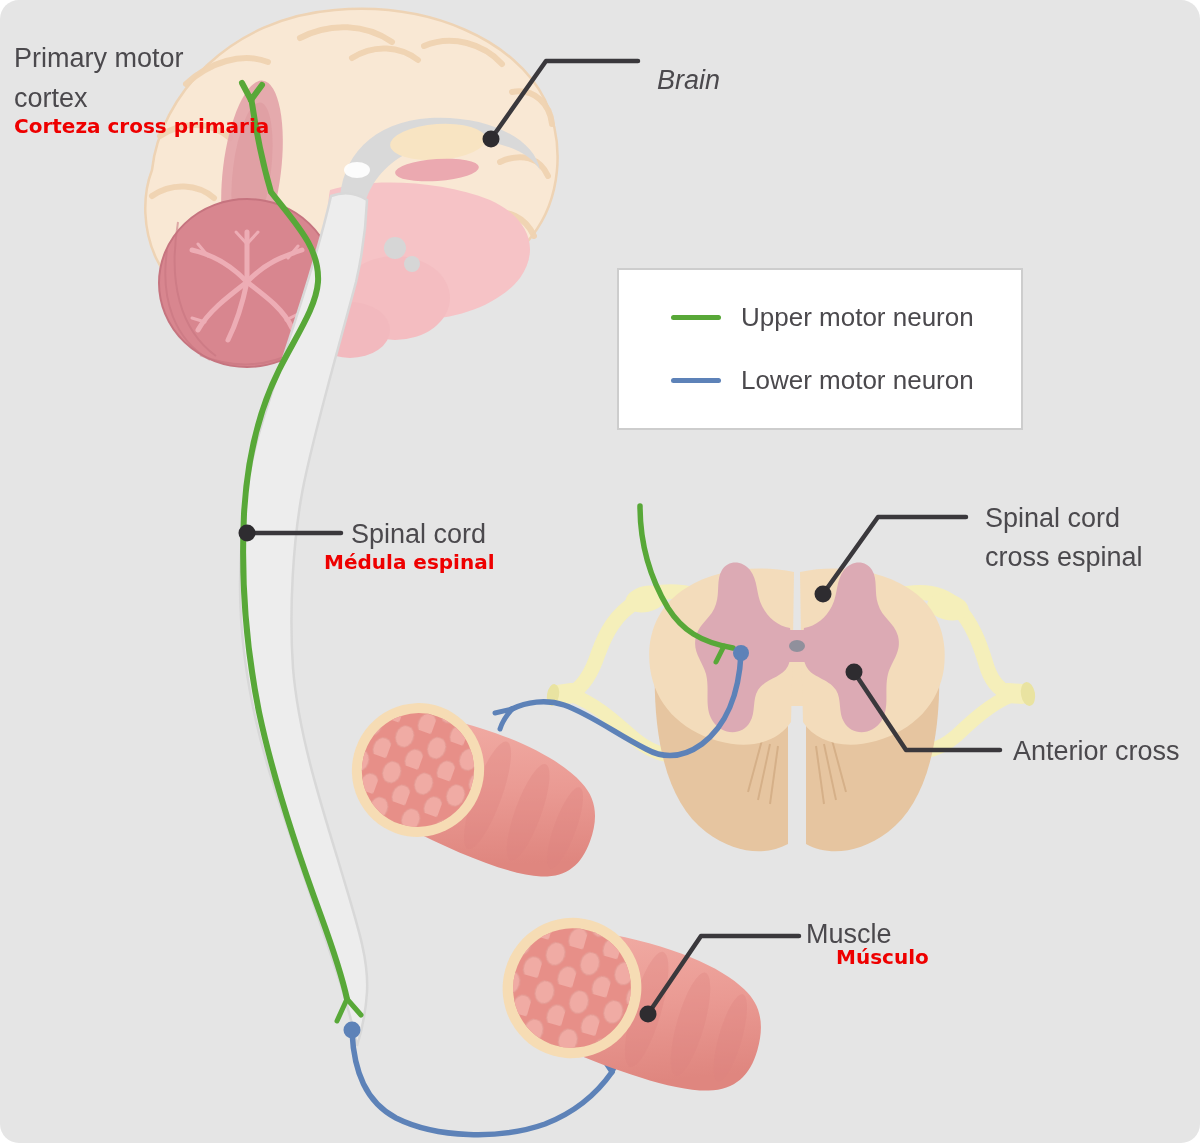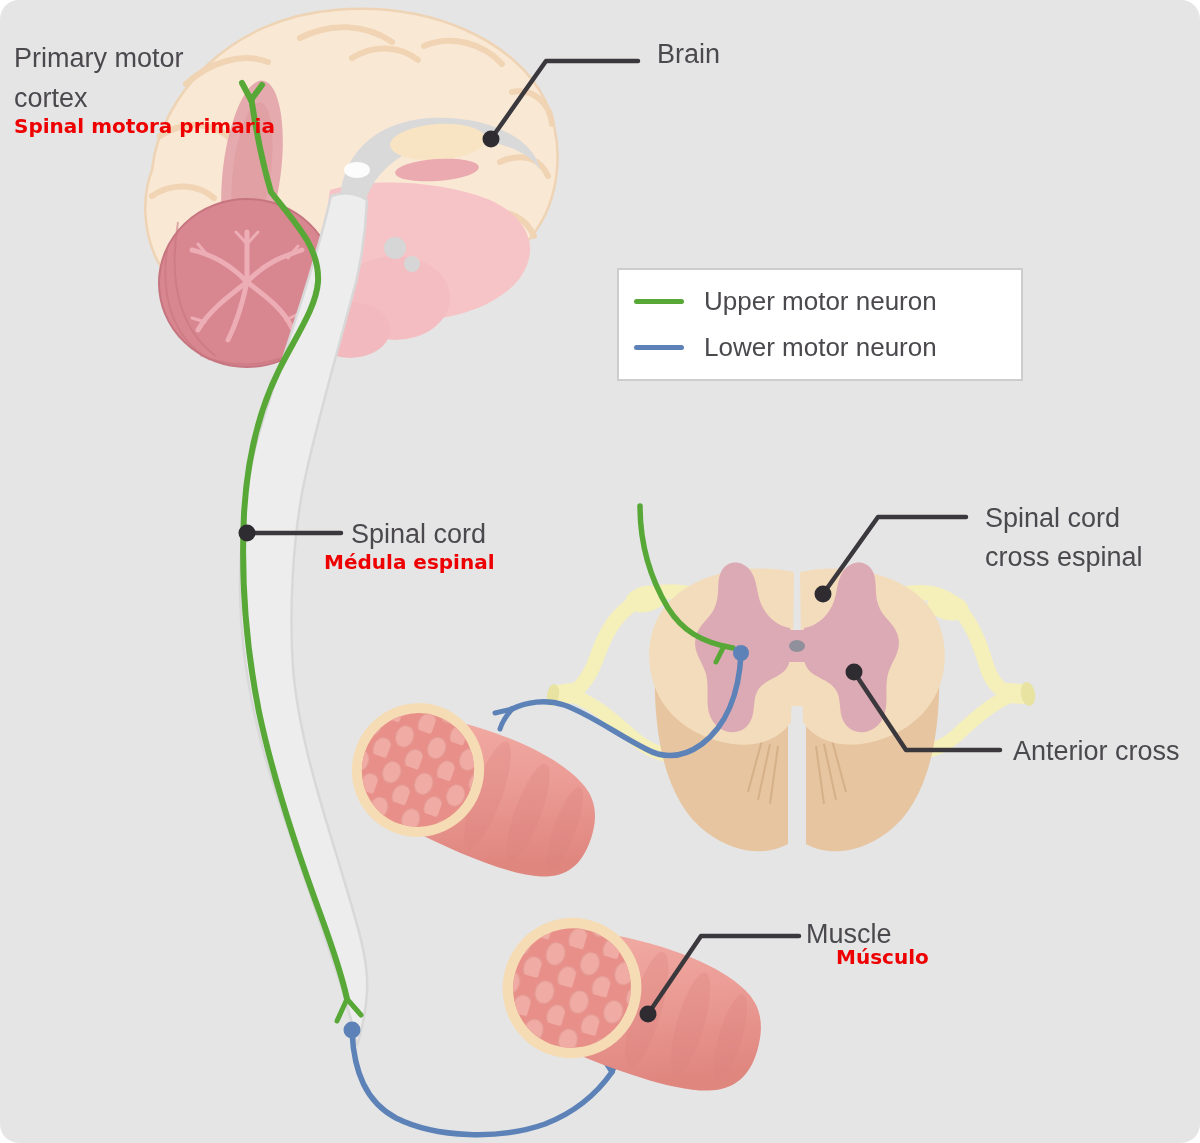--- a/index.html
+++ b/index.html
@@ -2,23 +2,23 @@
 <html><head>
 <meta charset="utf-8">
 <style>
   html,body{margin:0;padding:0;background:#fff;}
   .canvas{position:relative;width:1200px;height:1143px;background:#e5e5e5;overflow:hidden;
           font-family:"Liberation Sans",sans-serif;border-radius:19px;}
   .art{position:absolute;left:0;top:0;}
   .lbl{position:absolute;font-size:27px;line-height:40px;color:#4b494d;white-space:nowrap;}
   .es{position:absolute;font-family:"DejaVu Sans",sans-serif;font-weight:700;font-size:20px;
       line-height:24px;color:#ee0000;white-space:nowrap;}
-  .legend{position:absolute;left:617px;top:268px;width:406px;height:113px;box-sizing:border-box;
+  .legend{position:absolute;left:617px;top:268px;width:406px;height:162px;box-sizing:border-box;
           border:2px solid #cdcdcd;background:#fff;display:flex;flex-direction:column;
-          justify-content:space-evenly;padding-left:15px;}
+          justify-content:space-evenly;padding-left:52px;}
   .legend-row{display:flex;align-items:center;gap:20px;}
   .swatch{width:50px;height:5px;border-radius:3px;flex:0 0 auto;}
   .swatch-umn{background:#58a838;}
   .swatch-lmn{background:#5d82b8;}
   .legend-label{font-size:26px;color:#4b494d;white-space:nowrap;}
 </style>
 </head>
 <body>
 
 <div class="canvas">
@@ -199,23 +199,23 @@
       <circle cx="823" cy="594" r="8.5"></circle>
       <circle cx="854" cy="672" r="8.5"></circle>
       <circle cx="648" cy="1014" r="8.5"></circle>
     </g>
   </svg>
 
   <div class="lbl" style="left:14px;top:38px;">
     <div>Primary motor</div>
     <div>cortex</div>
   </div>
-  <div class="es" style="left:14px;top:114px;">Spinal motora primaria</div>
-
-  <div class="lbl" style="left:657px;top:34px;">Brain</div>
+  <div class="es" style="left:14px;top:114px;">Corteza cross primaria</div>
+
+  <div class="lbl" style="left:657px;top:60px;font-style:italic;">Brain</div>
 
   <div class="lbl" style="left:351px;top:514px;">Spinal cord</div>
   <div class="es" style="left:324px;top:550px;">Médula espinal</div>
 
   <div class="lbl" style="left:985px;top:499px;line-height:39px;">
     <div>Spinal cord</div>
     <div>cross espinal</div>
   </div>
 
   <div class="lbl" style="left:1013px;top:731px;">Anterior cross</div>

